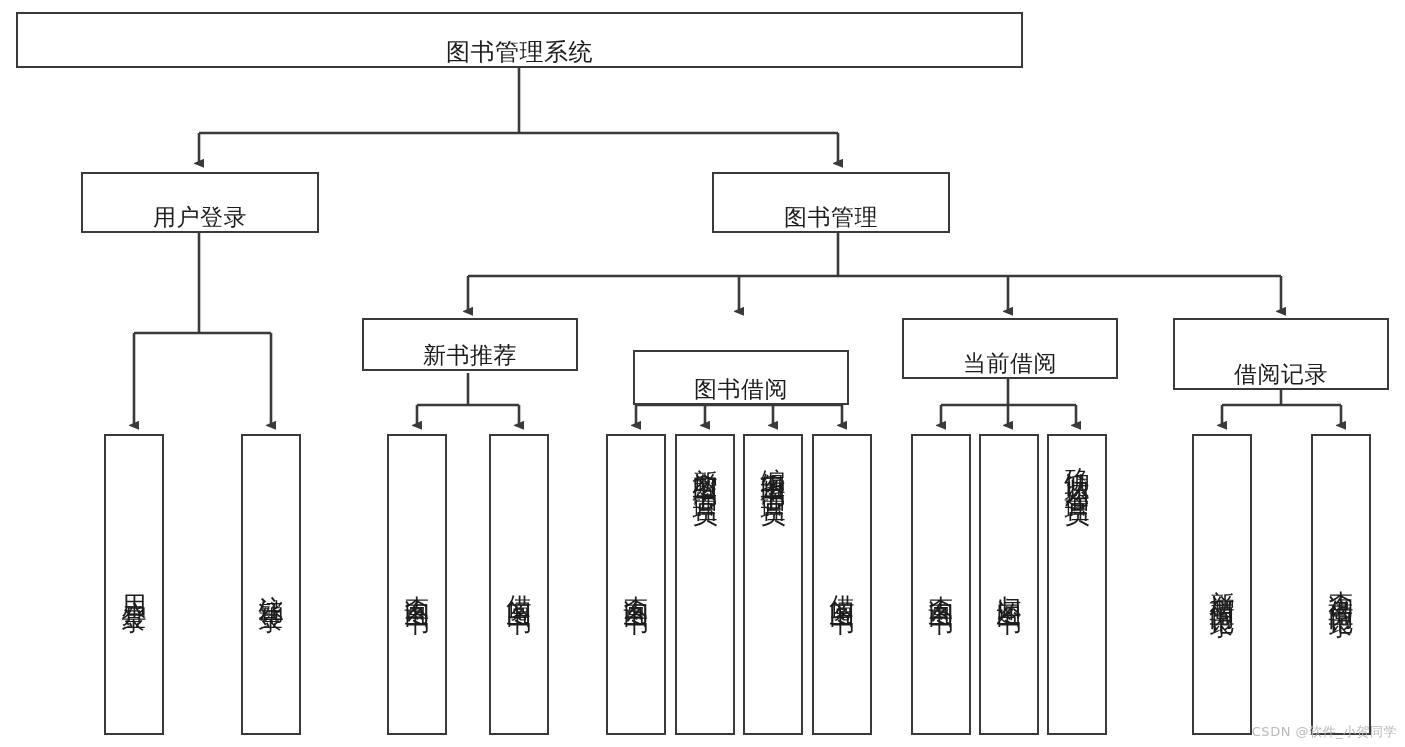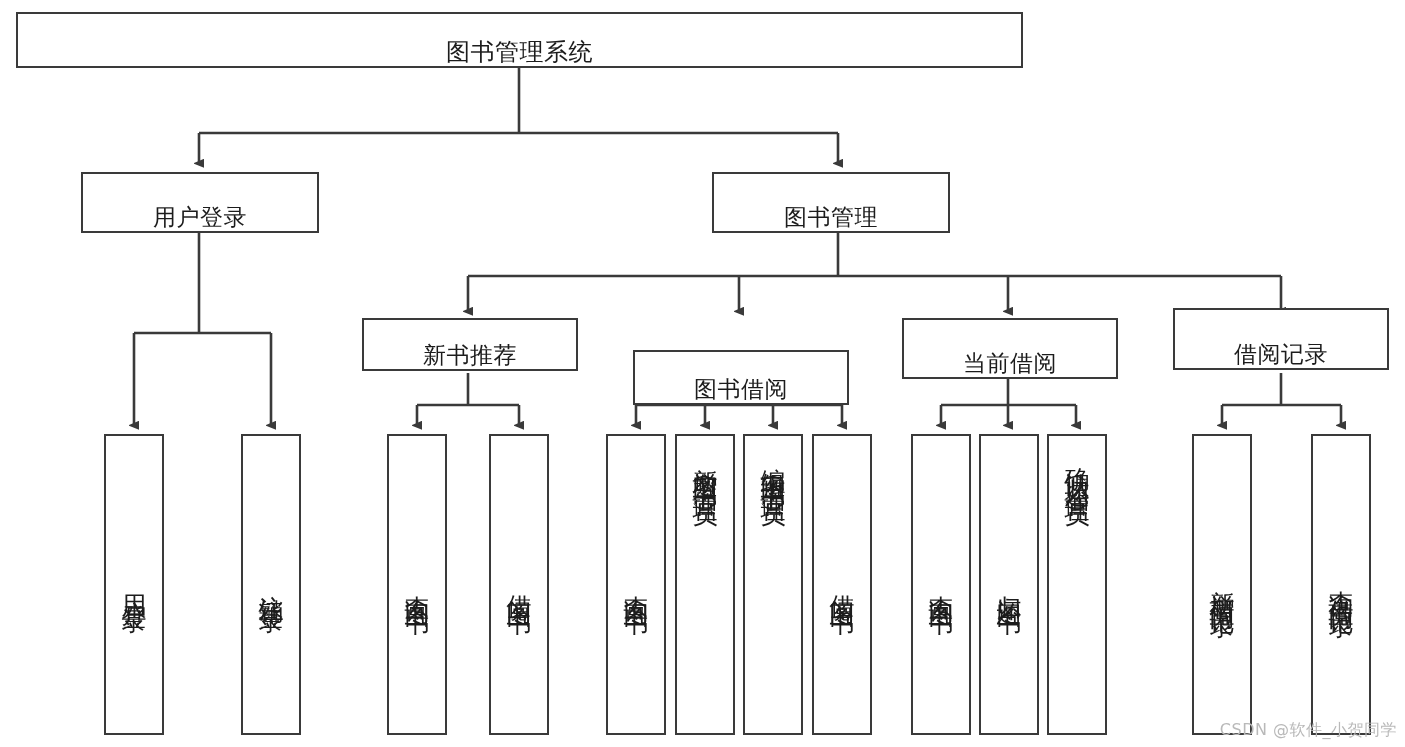--- a/index.html
+++ b/index.html
@@ -67,21 +67,21 @@
   }
   
   .node.leaf.center {
     align-items: center;
     padding-top: 0;
   }
   #watermark {
     position: absolute;
     right: 8px;
     bottom: 6px;
-    font-size: 16px;
+    font-size: 13px;
     color: #b9b9b9;
     white-space: nowrap;
     letter-spacing: 0.5px;
     pointer-events: none;
   }
 </style>
 </head>
 <body>
 
 <div id="diagram-root">
@@ -150,21 +150,21 @@
 
   <div class="node horiz" style="left:362px; top:318px; width:216px; height:53px;">
     <span class="label">新书推荐</span>
   </div>
   <div class="node horiz" style="left:633px; top:318px; width:216px; height:55px;margin-top:32px;">
     <span class="label">图书借阅</span>
   </div>
   <div class="node horiz" style="left:902px; top:318px; width:216px; height:61px;">
     <span class="label">当前借阅</span>
   </div>
-  <div class="node horiz" style="left:1173px; top:308px; width:216px; height:62px;">
+  <div class="node horiz" style="left:1173px; top:318px; width:216px; height:72px;">
     <span class="label">借阅记录</span>
   </div>
 
   <div class="node leaf center" style="left:104px; top:434px; width:60px; height:301px;">
     <span class="label">用户登录</span>
   </div>
   <div class="node leaf center" style="left:241px; top:434px; width:60px; height:301px;">
     <span class="label">注销登录</span>
   </div>
 

